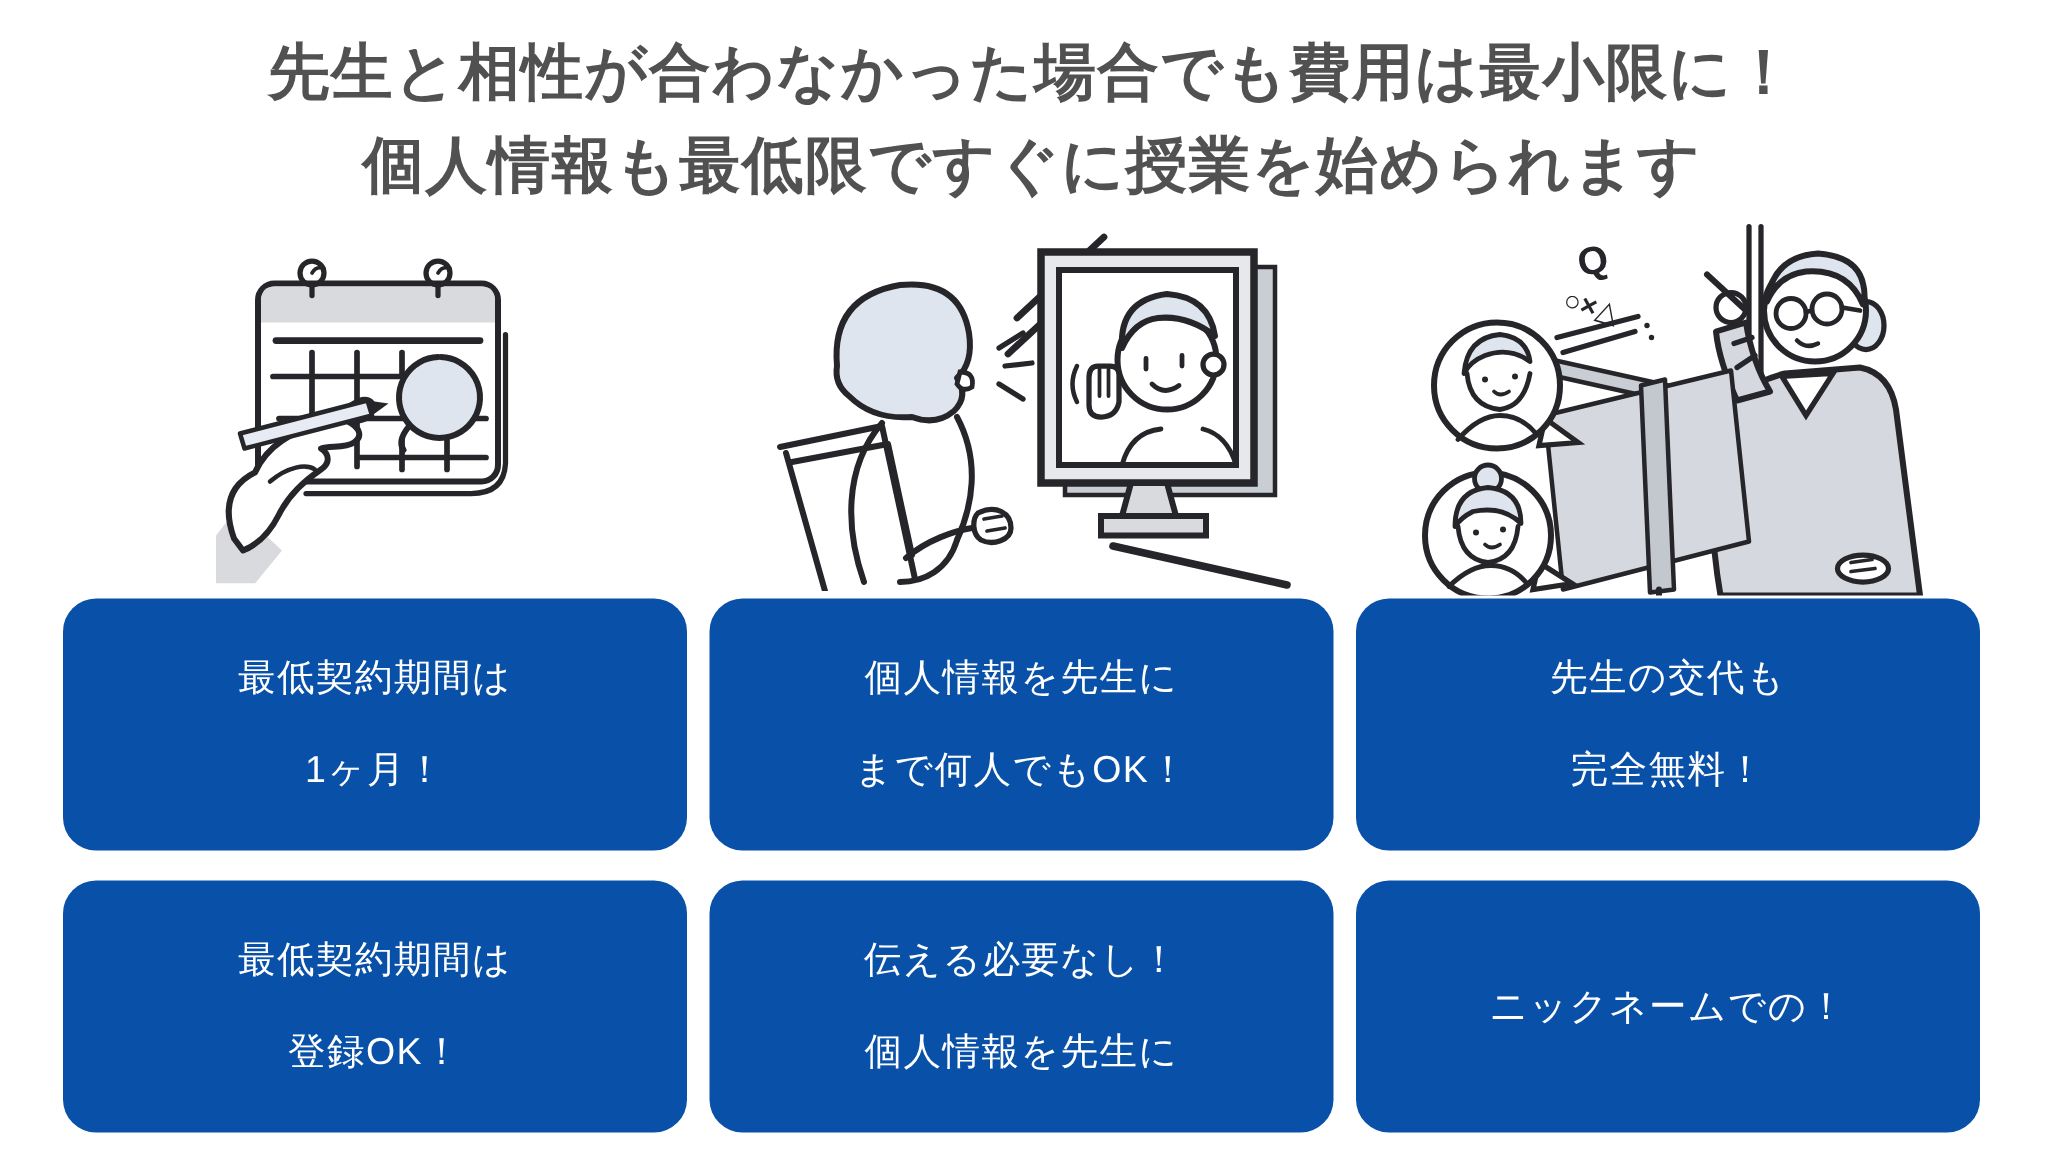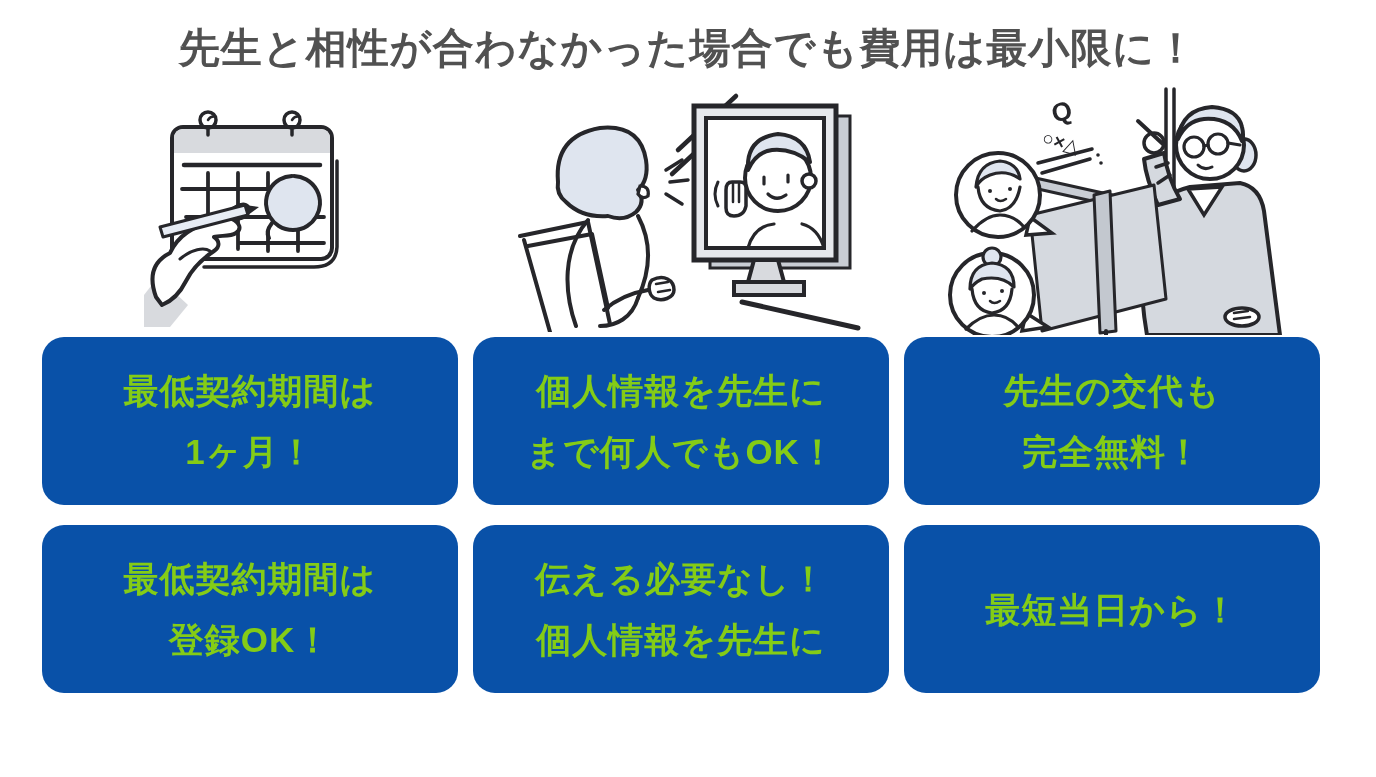--- a/index.html
+++ b/index.html
@@ -22,34 +22,35 @@
   }
   .illu-cell{display:flex;align-items:center;justify-content:center;}
   .cards{
     margin:6px 0 0 42px;
     display:grid;grid-template-columns:repeat(3,416px);
     column-gap:15px;row-gap:20px;
   }
   .card{
     height:168px;background:#0951a8;border-radius:22px;
     display:flex;flex-direction:column;align-items:center;justify-content:center;
-    color:#84cc16;font-size:35px;font-weight:bold;line-height:61px;
+    color:#ffffff;font-size:25px;font-weight:normal;line-height:61px;
     text-align:center;letter-spacing:1px;
   }
   svg{display:block;}
   .ln{stroke:#26262a;stroke-linecap:round;stroke-linejoin:round;fill:none;}
   .sym{fill:#26262a;font-weight:bold;}
 </style>
 </head>
 <body>
 
 <div class="page">
 
   <h1 class="heading">
     <span class="h-line">先生と相性が合わなかった場合でも費用は最小限に！</span>
+    <span class="h-line">個人情報も最低限ですぐに授業を始められます</span>
   </h1>
 
   <div class="illu-row">
 
     <div class="illu-cell">
       <svg width="212" height="236" viewBox="0 0 212 236">
 
         <path class="ln" d="M60,176 L170,176 Q192,176 193,156 L193,70" stroke-width="3.5"></path>
 
         <rect x="28" y="36" width="160" height="132" rx="11" fill="#ffffff" stroke="#26262a" stroke-width="4"></rect>
@@ -253,17 +254,17 @@
     </div>
     <div class="card">
       <span>最低契約期間は</span>
       <span>登録OK！</span>
     </div>
     <div class="card">
       <span>伝える必要なし！</span>
       <span>個人情報を先生に</span>
     </div>
     <div class="card">
-      <span>最短当日から！</span>
+      <span>ニックネームでの！</span>
     </div>
   </div>
 
 </div>
 
 </body></html>

